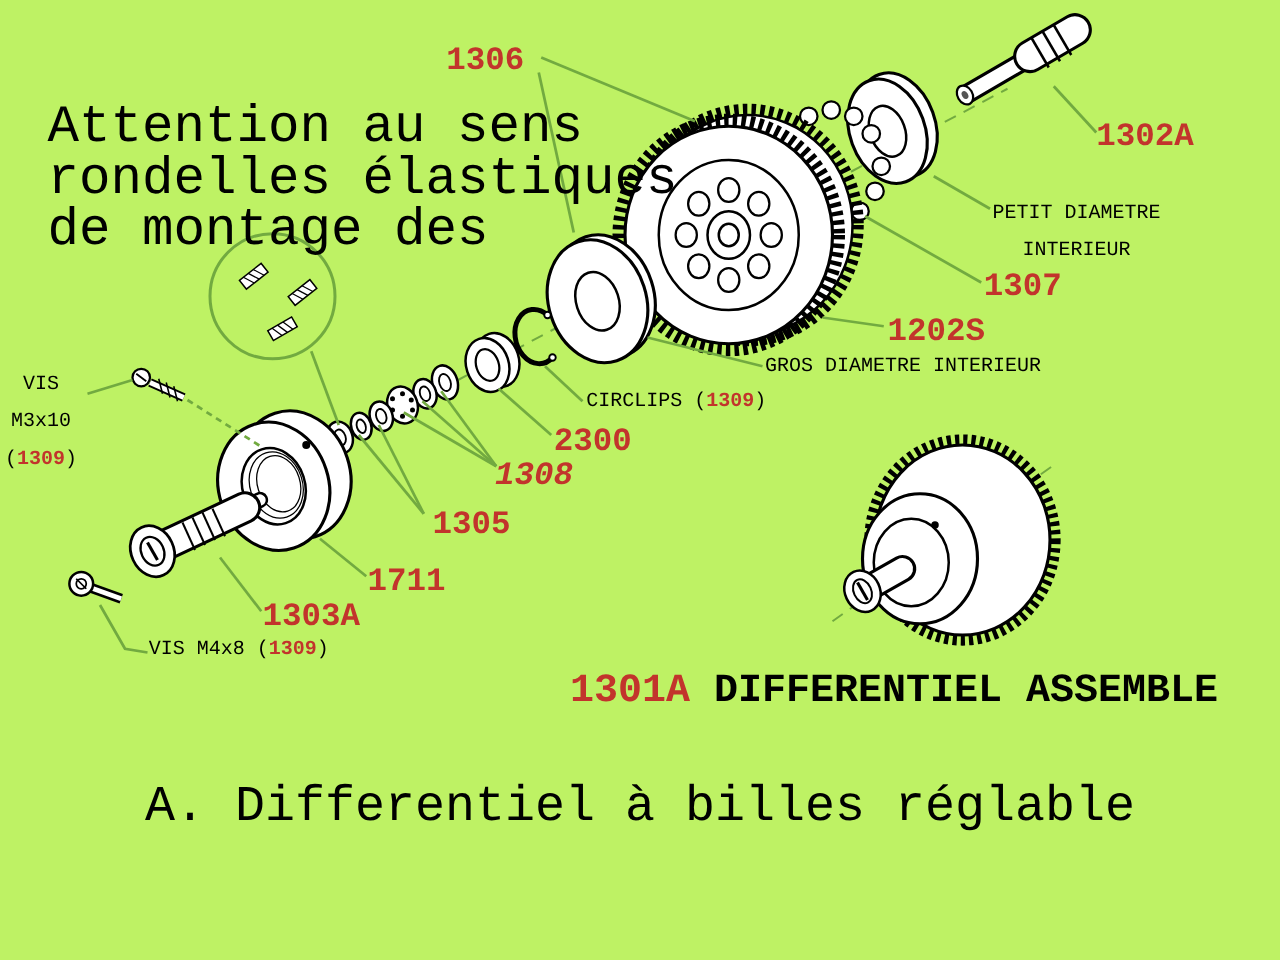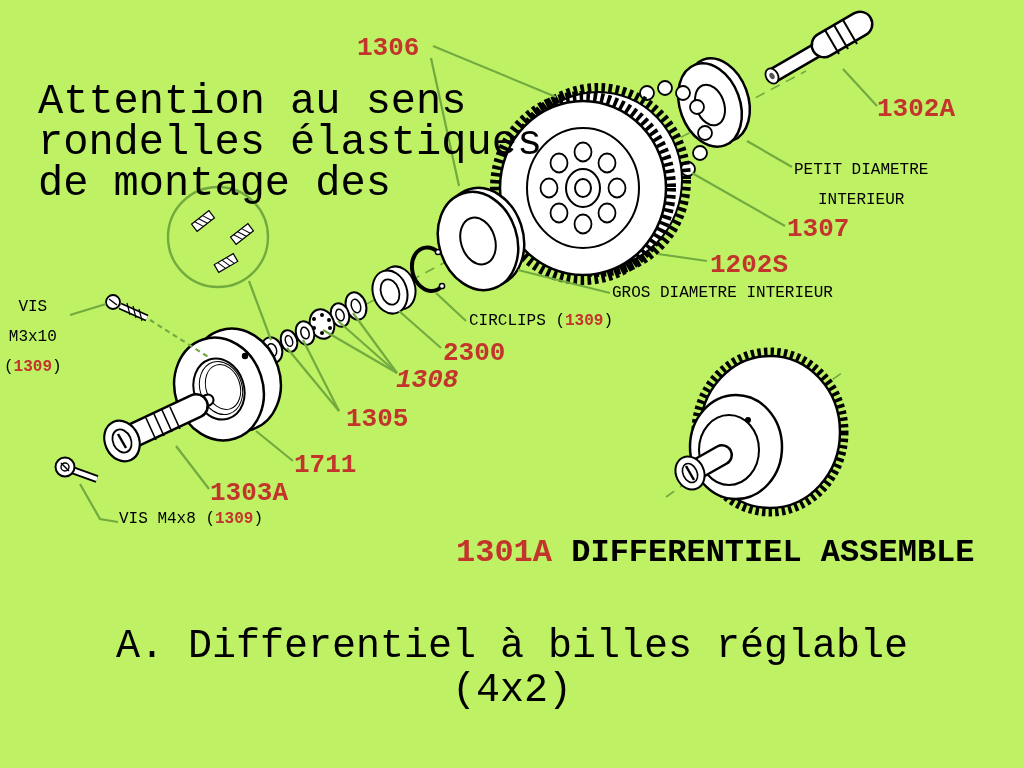--- a/index.html
+++ b/index.html
@@ -256,15 +256,14 @@
   </div>
 
   <div class="lbl num" style="left:294px; top:450px;">1711</div>
   <div class="lbl num" style="left:210px; top:478px;">1303A</div>
 
   <div class="lbl cap" style="left:119px; top:510px;"><span>VIS M4x8 (</span><span class="red">1309</span><span>)</span></div>
 
   <div class="lbl" style="left:456px; top:534px; font-size:32px; font-weight:bold;"><span class="red">1301A</span> <span>DIFFERENTIEL ASSEMBLE</span></div>
 
   <div class="title" style="top:624px;">A. Differentiel à billes réglable</div>
-  <div class="title" style="top:668px;">(4x2)</div>
 
 </div>
 
 </body></html>

